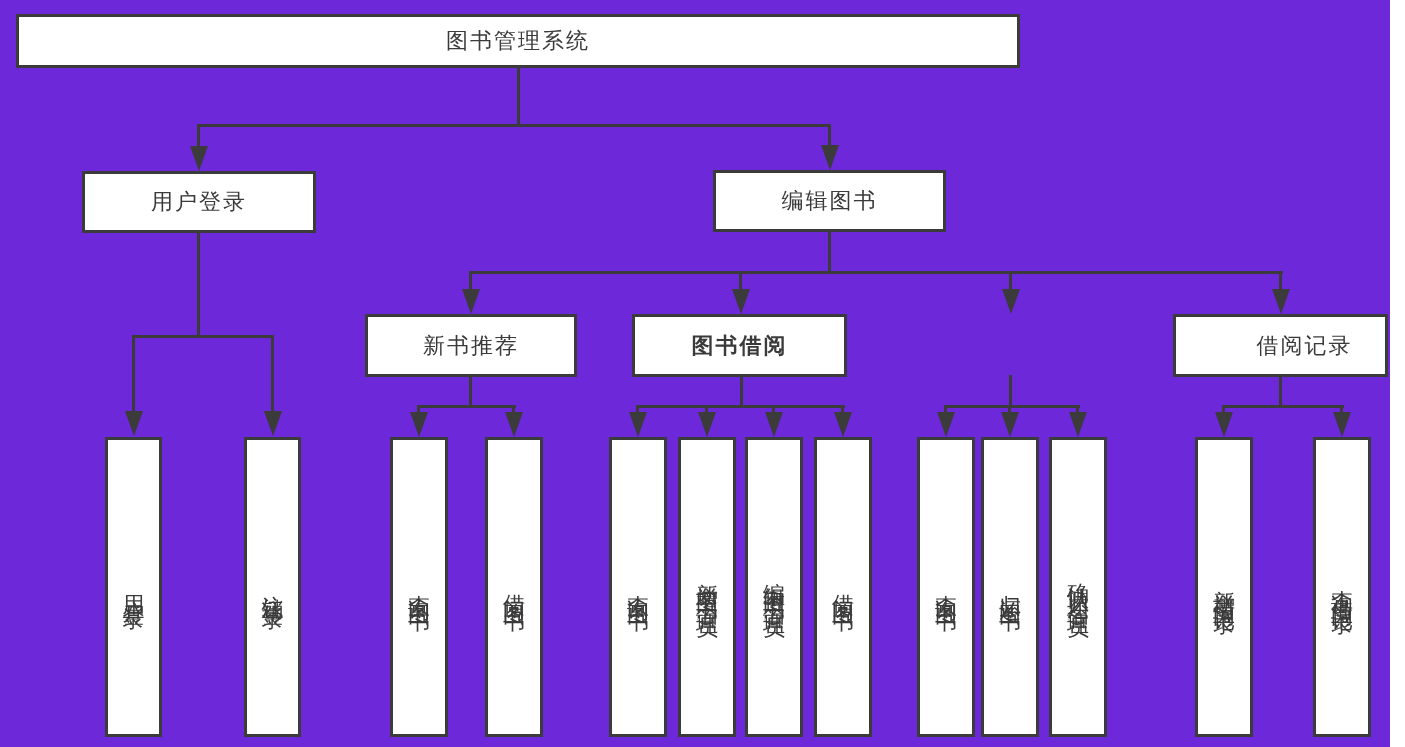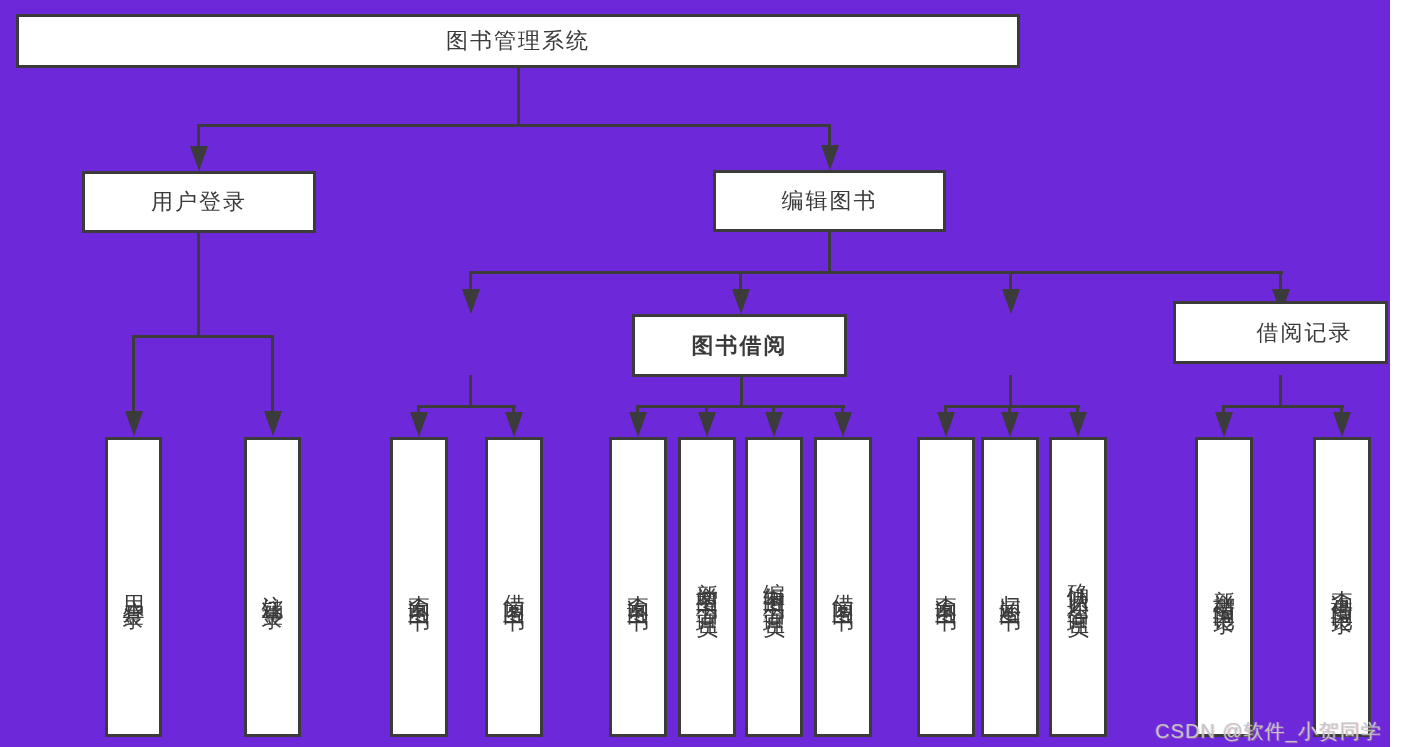--- a/index.html
+++ b/index.html
@@ -108,24 +108,27 @@
   <div class="hline" style="left:469px; top:271px; width:814px;"></div>
   <div class="vline" style="left:469px;  top:271px; height:22px;"></div>
   <div class="arr" style="left:462px;  top:289px;"></div>
   <div class="vline" style="left:739px;  top:271px; height:22px;"></div>
   <div class="arr" style="left:732px;  top:289px;"></div>
   <div class="vline" style="left:1009px; top:271px; height:22px;"></div>
   <div class="arr" style="left:1002px; top:289px;"></div>
   <div class="vline" style="left:1279px; top:271px; height:22px;"></div>
   <div class="arr" style="left:1272px; top:289px;"></div>
 
+  <div class="box" style="left:365px; top:314px; width:212px; height:63px;">
+    <span>新书推荐</span>
+  </div>
   <div class="box" style="left:632px; top:314px; width:215px; height:63px;font-weight:bold;">
     <span>图书借阅</span>
   </div>
-  <div class="box" style="left:1173px; top:301px; width:215px; height:63px;padding-left:48px;">
+  <div class="box" style="left:1173px; top:314px; width:215px; height:63px;padding-left:48px;">
     <span>借阅记录</span>
   </div>
 
   <div class="vline" style="left:469px; top:375px; height:33px;"></div>
   <div class="hline" style="left:417px; top:405px; width:99px;"></div>
   <div class="vline" style="left:417px; top:405px; height:12px;"></div>
   <div class="arr" style="left:410px; top:412px;"></div>
   <div class="vline" style="left:512px; top:405px; height:12px;"></div>
   <div class="arr" style="left:505px; top:412px;"></div>
 
@@ -193,15 +196,14 @@
     <span class="vtext">确认归还（管理员）</span>
   </div>
 
   <div class="vbox" style="left:1195px; top:437px; width:58px; height:300px;">
     <span class="vtext">新增借阅记录</span>
   </div>
   <div class="vbox" style="left:1313px; top:437px; width:58px; height:300px;">
     <span class="vtext">查询借阅记录</span>
   </div>
 
-  <div class="watermark">CSDN @软件_小贺同学</div>
 
 </div>
 
 </body></html>

